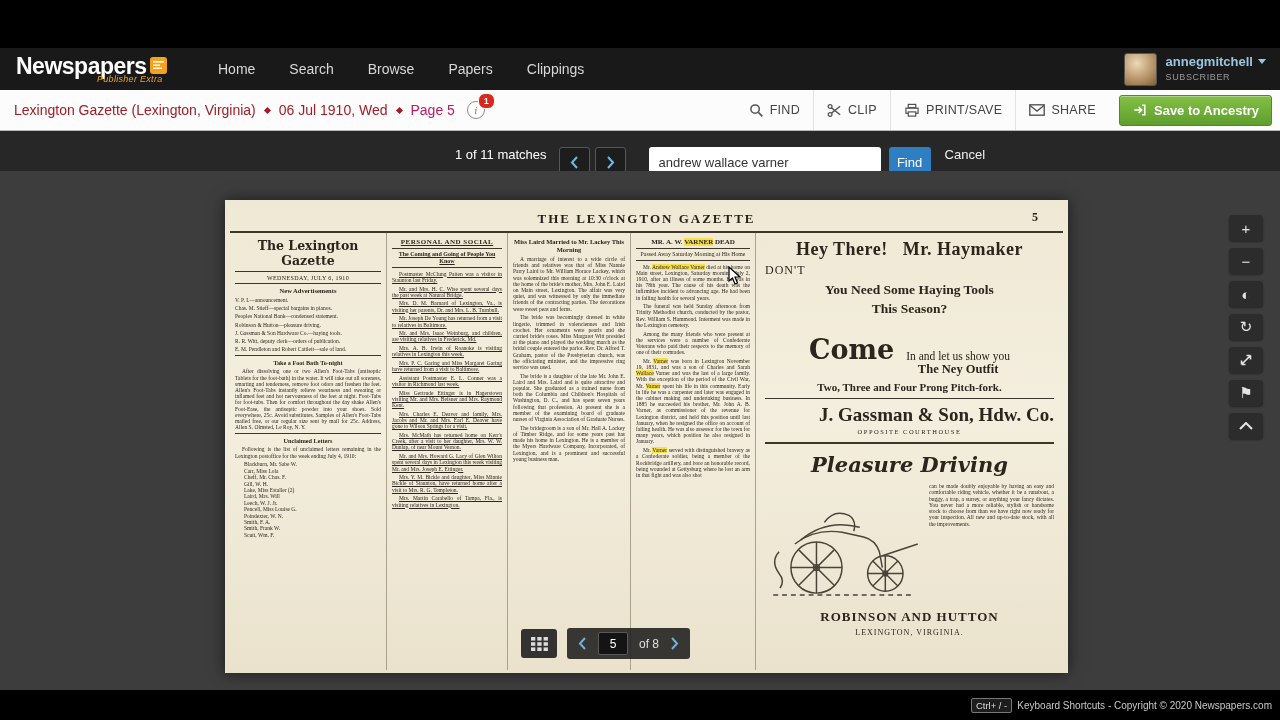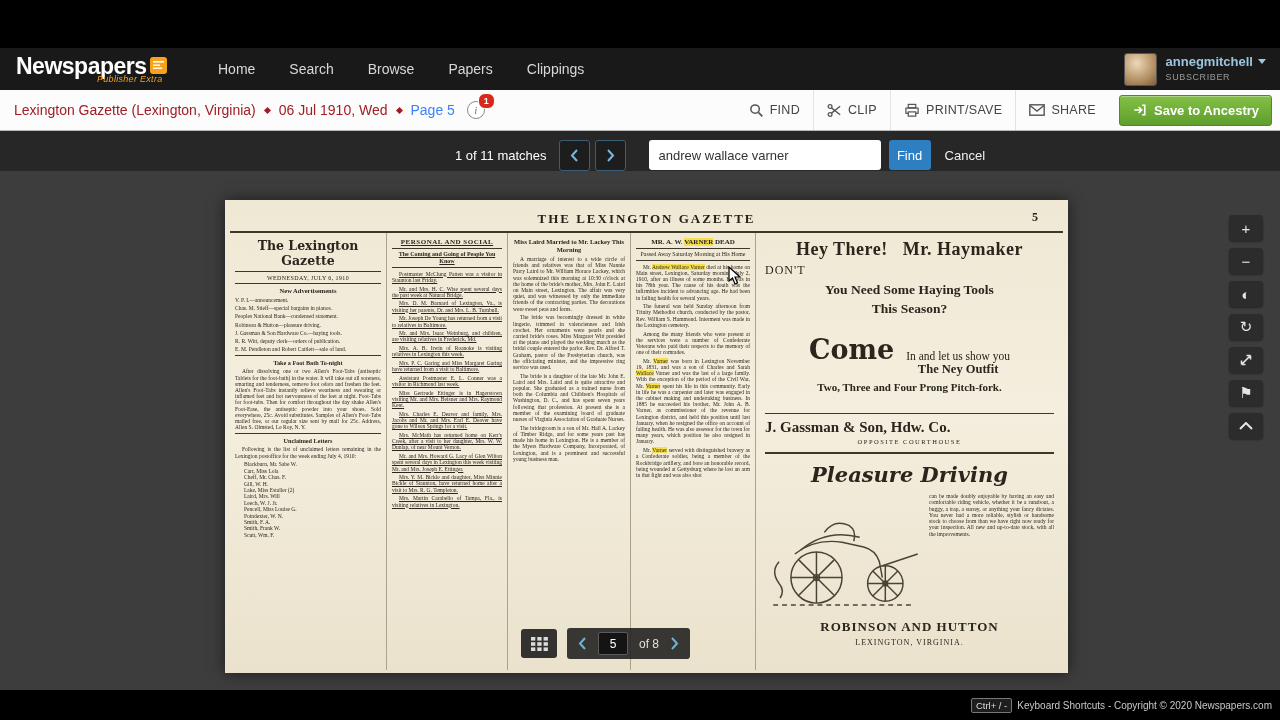--- a/index.html
+++ b/index.html
@@ -19,32 +19,32 @@
   .user-name-row{display:flex;align-items:center;gap:5px;}
   .user-name{color:#9cc6e0;font-size:13px;font-weight:bold;}
   .caret-down{width:0;height:0;border-left:4px solid transparent;border-right:4px solid transparent;border-top:5px solid #9cc6e0;}
   .user-role{color:#9a9a9a;font-size:9px;letter-spacing:.6px;margin-top:3px;}
 
   
   .doc-toolbar{position:absolute;left:0;top:90px;width:1280px;height:41px;background:#fcfcfc;border-bottom:1px solid #b9b9b9;box-sizing:border-box;}
   .doc-left{position:absolute;left:14px;top:0;height:40px;display:flex;align-items:center;gap:9px;}
   .paper-title,.doc-date{color:#a01d26;font-size:14px;cursor:pointer;}
   .diamond{width:5px;height:5px;background:#a01d26;transform:rotate(45deg);}
-  .page-label{color:#3b82f6;font-size:14px;}
+  .page-label{color:#be185d;font-size:14px;}
   .info-wrap{position:relative;margin-left:3px;width:18px;height:18px;}
   .info-icon{width:16px;height:16px;border:1px solid #8a8a8a;border-radius:50%;color:#777;font-size:11px;font-style:italic;font-family:"Liberation Serif",serif;display:flex;align-items:center;justify-content:center;background:#fff;}
   .info-badge{position:absolute;top:-8px;left:11px;min-width:9px;height:14px;border-radius:7px;background:#d42a1e;color:#fff;font-size:9px;font-weight:bold;display:flex;align-items:center;justify-content:center;padding:0 3px;border:1px solid #fff;}
   .doc-actions{position:absolute;right:8px;top:0;height:40px;display:flex;align-items:center;}
   .action-btn{display:flex;align-items:center;gap:6px;padding:0 13px;height:40px;color:#444;font-size:12.5px;letter-spacing:.3px;cursor:pointer;}
   .action-sep{width:1px;height:40px;background:#e3e3e3;}
   .ancestry-btn{display:flex;align-items:center;gap:7px;height:29px;padding:0 12px;margin-left:10px;background:linear-gradient(#84c046,#5f9e2d);border:1px solid #4f8a24;border-radius:3px;color:#fff;font-size:13px;font-weight:bold;box-shadow:inset 0 1px 0 rgba(255,255,255,.35);cursor:pointer;}
 
   
   .find-bar{position:absolute;left:0;top:131px;width:1280px;height:40px;background:#272727;}
-  .find-group{position:absolute;left:455px;top:4px;height:40px;display:flex;align-items:center;}
+  .find-group{position:absolute;left:455px;top:16px;height:40px;display:flex;}
   .find-matches{color:#fff;font-size:13px;margin-right:12px;}
   .match-nav-btn{width:29px;height:29px;background:#1d1d1d;border:1px solid #3a5d78;border-radius:3px;display:flex;align-items:center;justify-content:center;margin-right:5px;cursor:pointer;}
   .find-input{width:212px;height:30px;border:none;border-radius:3px;font-size:13px;padding:0 10px;color:#333;background:#fff;font-family:"Liberation Sans",sans-serif;margin-left:18px;}
   .find-btn{width:42px;height:30px;background:#2d7fc1;border-radius:3px;color:#fff;font-size:13px;display:flex;align-items:center;justify-content:center;margin-left:8px;cursor:pointer;}
   .cancel-btn{color:#f0f0f0;font-size:13px;margin-left:14px;cursor:pointer;}
 
   
   .viewer{position:absolute;left:0;top:171px;width:1280px;height:519px;background:#3d3d3d;}
 
   .np-page{position:absolute;left:225px;top:29px;width:843px;height:473px;background:linear-gradient(180deg,#efe8d4,#f4eede 45%,#eae2cc);box-shadow:0 0 14px rgba(0,0,0,.55);color:#2b251d;cursor:default;}
@@ -75,21 +75,21 @@
   .ad1-dont{font-size:12px;font-weight:normal;margin-top:3px;letter-spacing:1px;}
   .ad1-l3{font-size:13.5px;font-weight:bold;text-align:center;margin-top:4px;}
   .ad1-l4{font-size:13.5px;font-weight:bold;text-align:center;margin-top:3px;}
   .come-row{display:flex;align-items:center;justify-content:center;gap:12px;margin-top:5px;}
   .come-word{font-family:"DejaVu Serif",serif;font-size:27px;font-weight:bold;}
   .come-right{text-align:center;}
   .come-r1{font-size:11.5px;margin-top:28px;}
   .come-r2{font-size:12.5px;font-weight:bold;}
   .ad1-also{font-size:12.5px;font-weight:bold;text-align:center;margin-top:4px;}
   .ad1-pitch{font-size:11px;font-weight:bold;text-align:center;margin-top:4px;}
-  .ad1-firm{font-size:15px;font-weight:bold;text-align:left;margin-top:20px;border-top:1px solid #3c362b;padding-top:5px;}
+  .ad1-firm{font-size:19px;font-weight:bold;text-align:right;margin-top:5px;border-top:1px solid #3c362b;padding-top:5px;}
   .ad1-opp{font-size:6.5px;text-align:center;letter-spacing:1.5px;margin-top:2px;}
   .ad2{padding-top:8px;}
   .ad2-title{font-family:"DejaVu Serif",serif;font-style:italic;font-weight:bold;font-size:21px;text-align:center;}
   .ad2-body{display:flex;margin-top:6px;gap:6px;}
   .carriage{width:158px;height:118px;flex:none;}
   .ad2-text{flex:1;font-size:5.5px;line-height:6.3px;text-align:justify;}
   .ad2-firm{font-size:13px;font-weight:bold;text-align:center;letter-spacing:1px;margin-top:8px;}
   .ad2-loc{font-size:8px;text-align:center;letter-spacing:1px;margin-top:3px;}
 
   

